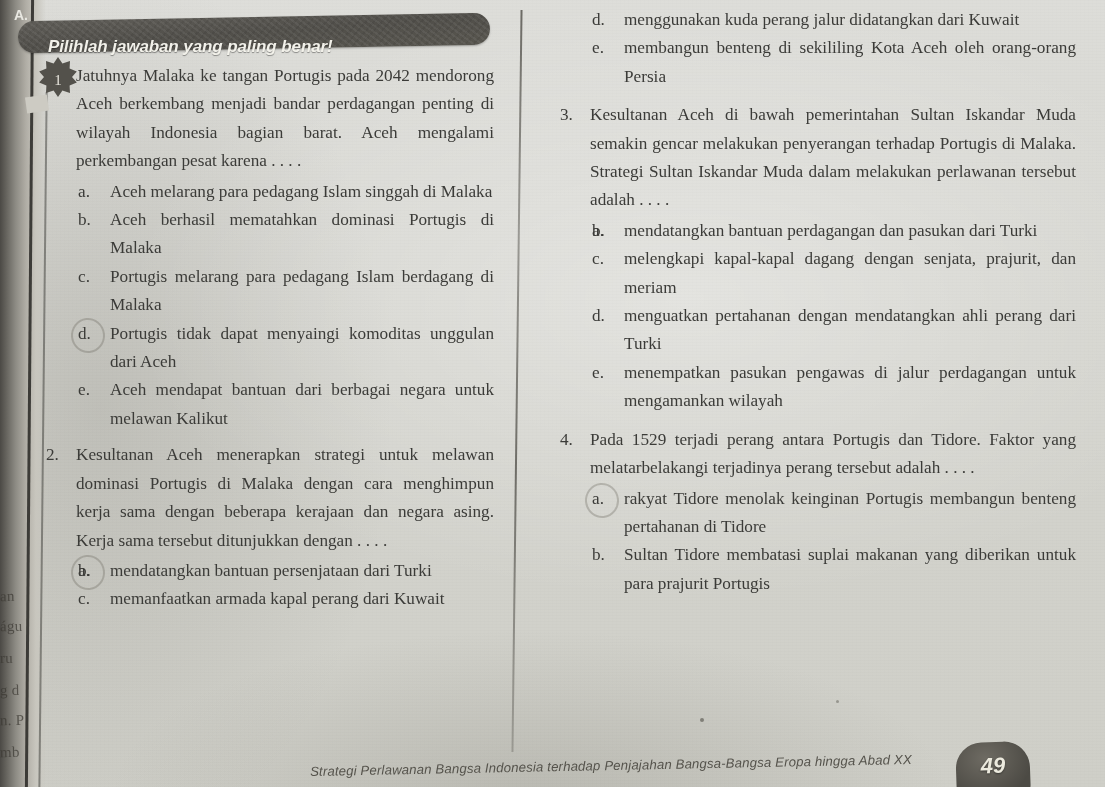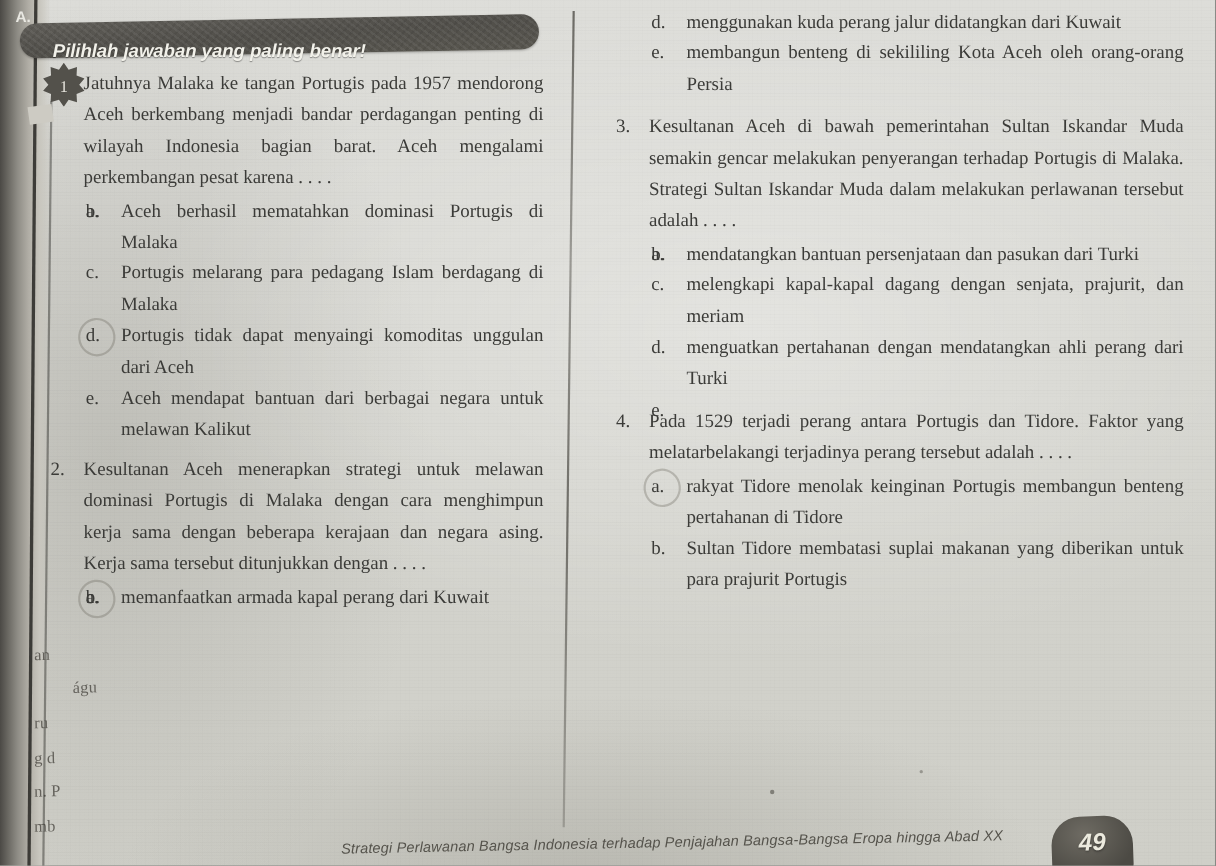--- a/index.html
+++ b/index.html
@@ -76,21 +76,20 @@
   
   .bleed {
     position: absolute;
     left: 0;
     font-family: "Liberation Serif", serif;
     font-size: 15px;
     color: rgba(58,56,50,0.70);
     transform: rotate(-1deg);
     white-space: nowrap;
     letter-spacing: .2px;
-    margin-left: 31px;
   }
 
   
   .banner {
     position: absolute;
     left: 18px; top: 17px;
     width: 472px; height: 32px;
     border-radius: 17px;
     background: linear-gradient(177deg, #5f5d58 0%, #514f4a 48%, #58564f 100%);
     transform: rotate(-1.05deg);
@@ -258,68 +257,68 @@
   <div class="paper-tex"></div>
   <div class="grain"></div>
 
   <div class="gutter-shadow"></div>
   <div class="gutter-line"></div>
   <div class="gutter-line2"></div>
   <div class="gutter-nick"></div>
 
   <div id="bleed-host">
       <div class="bleed" style="top: 588px;">an</div>
-      <div class="bleed" style="top: 618px; padding-left: 35px;">águ</div>
+      <div class="bleed" style="top: 618px;">águ</div>
       <div class="bleed" style="top: 650px; text-align: right;">ru</div>
       <div class="bleed" style="top: 682px;">g d</div>
       <div class="bleed" style="top: 712px; text-align: center;">n. P</div>
       <div class="bleed" style="top: 744px;">mb</div>
     </div>
 
   <div class="banner"></div>
   <div class="banner-letter">A.</div>
   <div class="banner-title">Pilihlah jawaban yang paling benar!</div>
 
   <div class="divider"></div>
 
   <div class="col col-left" id="col-left">
       <div style="padding-top: 62px;">
         <div class="q">
           <div class="q-body"><div class="star-badge">
               <div class="star-shape"></div>
               <div class="star-num">1</div>
-            </div><span>Jatuhnya Malaka ke tangan Portugis pada 1957 mendorong Aceh berkembang menjadi bandar perdagangan penting di wilayah Indonesia bagian barat. Aceh mengalami perkembangan pesat karena . . . .</span></div>
+            </div><span>Jatuhnya Malaka ke tangan Portugis pada 2042 mendorong Aceh berkembang menjadi bandar perdagangan penting di wilayah Indonesia bagian barat. Aceh mengalami perkembangan pesat karena . . . .</span></div>
         </div>
-        <div class="opt"><span class="opt-letter">a.</span></div>
+        <div class="opt"><span class="opt-letter">a.</span><span>Aceh melarang para pedagang Islam singgah di Malaka</span></div>
         <div class="opt"><span class="opt-letter">b.</span><span>Aceh berhasil mematahkan dominasi Portugis di Malaka</span></div>
         <div class="opt"><span class="opt-letter">c.</span><span>Portugis melarang para pedagang Islam berdagang di Malaka</span></div>
         <div class="opt"><div class="opt-ring"></div><span class="opt-letter">d.</span><span>Portugis tidak dapat menyaingi komoditas unggulan dari Aceh</span></div>
         <div class="opt"><span class="opt-letter">e.</span><span>Aceh mendapat bantuan dari berbagai negara untuk melawan Kalikut</span></div>
         <div style="height: 8px;"></div>
         <div class="q">
           <div class="q-body"><span class="q-num">2.</span><span>Kesultanan Aceh menerapkan strategi untuk melawan dominasi Portugis di Malaka dengan cara menghimpun kerja sama dengan beberapa kerajaan dan negara asing. Kerja sama tersebut ditunjukkan dengan . . . .</span></div>
         </div>
         <div class="opt"><span class="opt-letter">a.</span></div>
-        <div class="opt"><div class="opt-ring"></div><span class="opt-letter">b.</span></div>
+        <div class="opt"><div class="opt-ring"></div><span class="opt-letter">b.</span><span>mendatangkan bantuan persenjataan dari Turki</span></div>
         <div class="opt"><span class="opt-letter">c.</span><span>memanfaatkan armada kapal perang dari Kuwait</span></div>
       </div>
     </div>
   <div class="col col-right" id="col-right">
       <div style="padding-top: 6px;">
         <div class="opt"><span class="opt-letter">d.</span><span>menggunakan kuda perang jalur didatangkan dari Kuwait</span></div>
         <div class="opt"><span class="opt-letter">e.</span><span>membangun benteng di sekililing Kota Aceh oleh orang-orang Persia</span></div>
         <div style="height: 10px;"></div>
         <div class="q">
           <div class="q-body"><span class="q-num">3.</span><span>Kesultanan Aceh di bawah pemerintahan Sultan Iskandar Muda semakin gencar melakukan penyerangan terhadap Portugis di Malaka. Strategi Sultan Iskandar Muda dalam melakukan perlawanan tersebut adalah . . . .</span></div>
         </div>
         <div class="opt"><span class="opt-letter">a.</span></div>
-        <div class="opt"><span class="opt-letter">b.</span><span>mendatangkan bantuan persenjataan dan pasukan dari Turki</span></div>
+        <div class="opt"><span class="opt-letter">b.</span><span>mendatangkan bantuan perdagangan dan pasukan dari Turki</span></div>
         <div class="opt"><span class="opt-letter">c.</span><span>melengkapi kapal-kapal dagang dengan senjata, prajurit, dan meriam</span></div>
         <div class="opt"><span class="opt-letter">d.</span><span>menguatkan pertahanan dengan mendatangkan ahli perang dari Turki</span></div>
-        <div class="opt"><span class="opt-letter">e.</span></div>
+        <div class="opt"><span class="opt-letter">e.</span><span>menempatkan pasukan pengawas di jalur perdagangan untuk mengamankan wilayah</span></div>
         <div style="height: 10px;"></div>
         <div class="q">
           <div class="q-body"><span class="q-num">4.</span><span>Pada 1529 terjadi perang antara Portugis dan Tidore. Faktor yang melatarbelakangi terjadinya perang tersebut adalah . . . .</span></div>
         </div>
         <div class="opt"><div class="opt-ring"></div><span class="opt-letter">a.</span><span>rakyat Tidore menolak keinginan Portugis membangun benteng pertahanan di Tidore</span></div>
         <div class="opt"><span class="opt-letter">b.</span><span>Sultan Tidore membatasi suplai makanan yang diberikan untuk para prajurit Portugis</span></div>
       </div>
     </div>
 
   <div class="smudge" style="left:700px; top:718px; width:4px; height:4px; background:rgba(70,68,60,.55);"></div>

